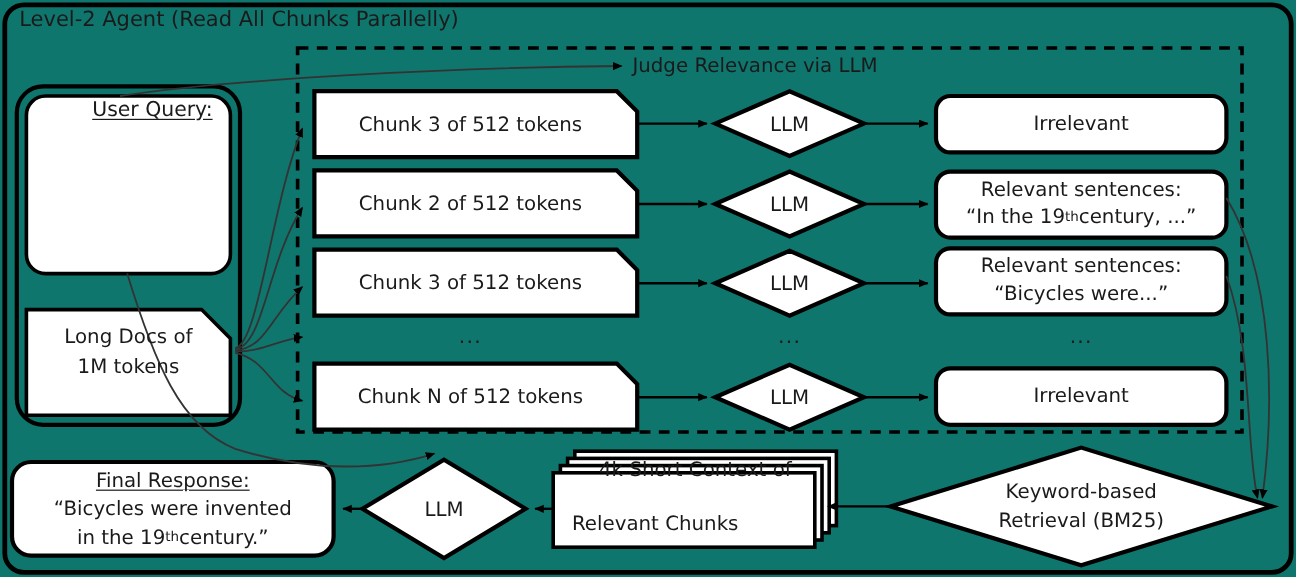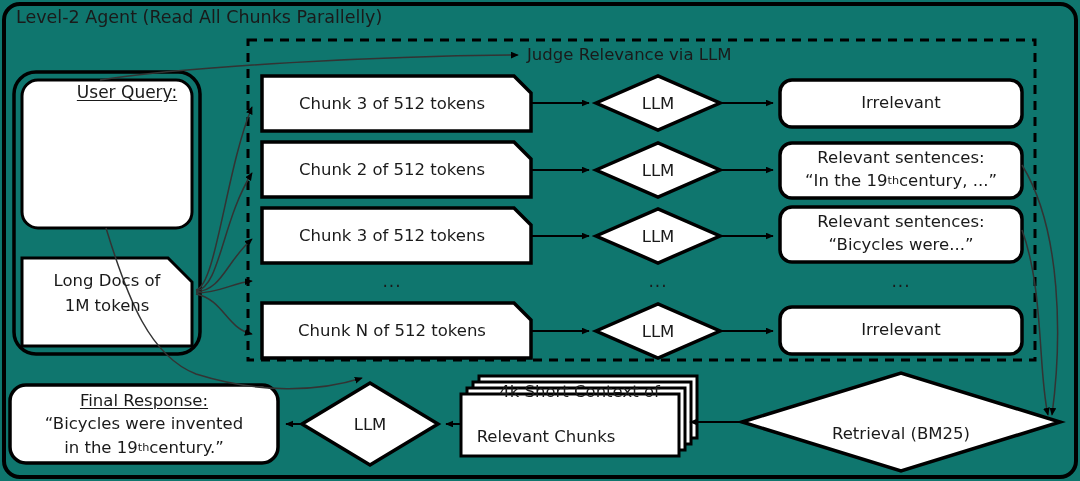--- a/index.html
+++ b/index.html
@@ -165,20 +165,21 @@
     <span>“In the 19</span><sup>th</sup><span> century, ...”</span>
   </div>
 
   <div class="lbl boxtext" style="left:780px;top:211px;width:242px;height:22px;">Relevant sentences:</div>
   <div class="lbl boxtext" style="left:780px;top:234px;width:242px;height:22px;">“Bicycles were...”</div>
 
   <div class="lbl boxtext" style="left:780px;top:319px;width:242px;height:22px;">Irrelevant</div>
 
   <div class="lbl small-ell" style="left:861px;top:272px;width:80px;height:20px;">...</div>
 
+  <div class="lbl boxtext" style="left:801px;top:399px;width:200px;height:22px;">Keyword-based</div>
   <div class="lbl boxtext" style="left:801px;top:423px;width:200px;height:22px;">Retrieval (BM25)</div>
 
   <div class="lbl boxtext" style="left:461px;top:381px;width:237px;height:22px;">4k Short Context of</div>
   <div class="lbl boxtext" style="left:437px;top:426px;width:218px;height:22px;">Relevant Chunks</div>
 
   <div class="lbl boxtext" style="left:330px;top:414px;width:80px;height:22px;">LLM</div>
 
   <div class="lbl" style="left:10px;top:390px;width:268px;height:22px;font-size:16.5px;">
     <span class="ul">Final Response:</span>
   </div>

